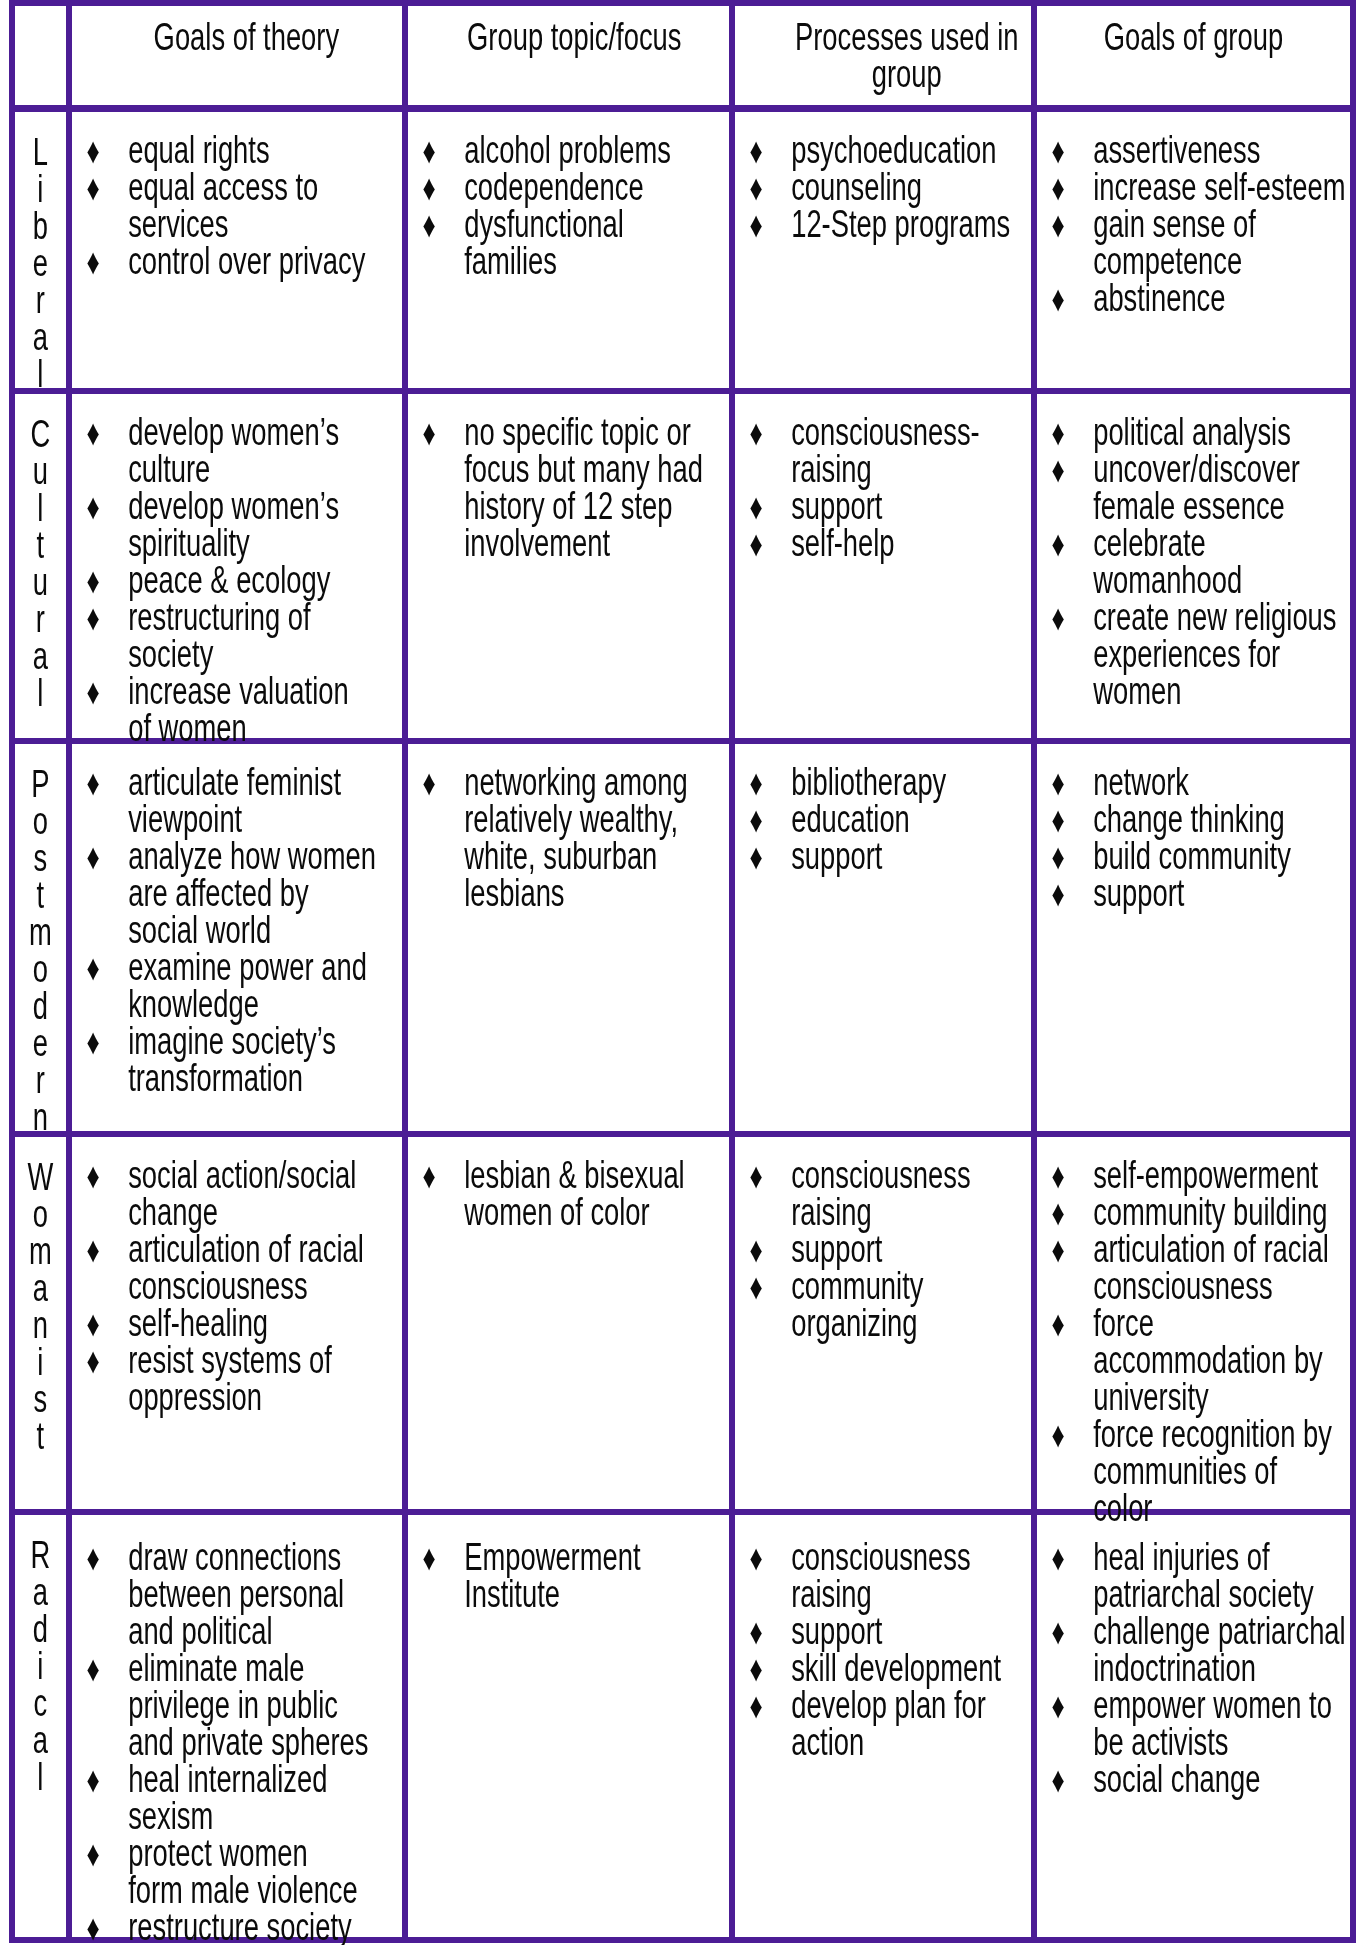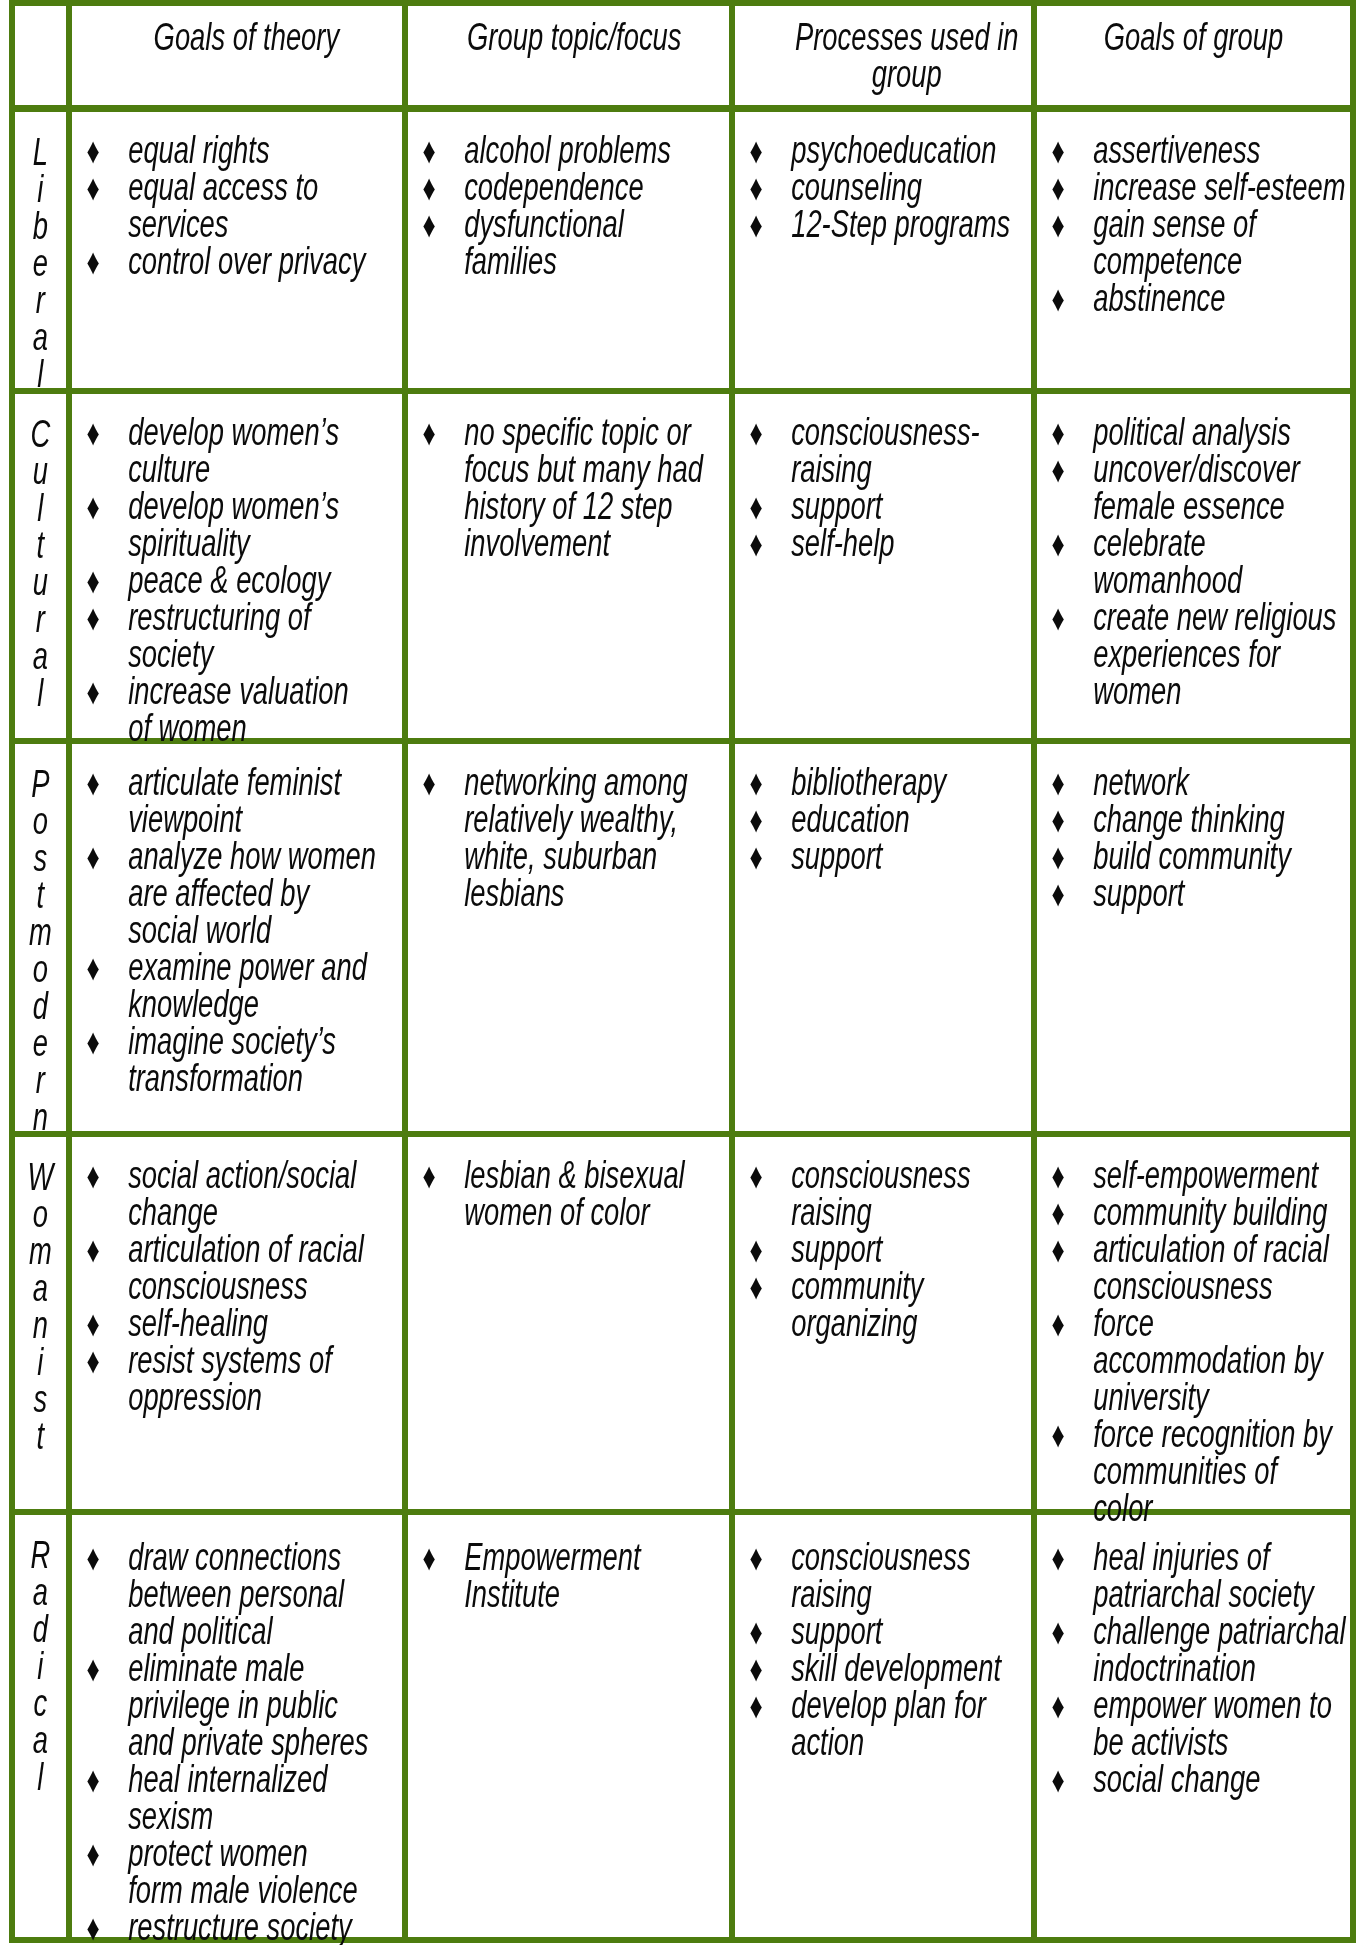--- a/index.html
+++ b/index.html
@@ -18,24 +18,23 @@
     position: absolute;
     left: 9px;
     top: 0;
     width: 1347px;
     border-collapse: collapse;
     table-layout: fixed;
   }
 
   table.grid th,
   table.grid td {
-    border: 6px solid #4d7c0f;
+    border: 6px solid #4c1d95;
     vertical-align: top;
     padding: 0;
-    font-style: italic;
   }
 
   table.grid thead th { border-bottom-width: 7px; }
 
   thead tr        { height: 105px; }
   tbody tr:nth-child(1) { height: 283px; }
   tbody tr:nth-child(2) { height: 350px; }
   tbody tr:nth-child(3) { height: 393px; }
   tbody tr:nth-child(4) { height: 378px; }
   tbody tr:nth-child(5) { height: 428px; }

